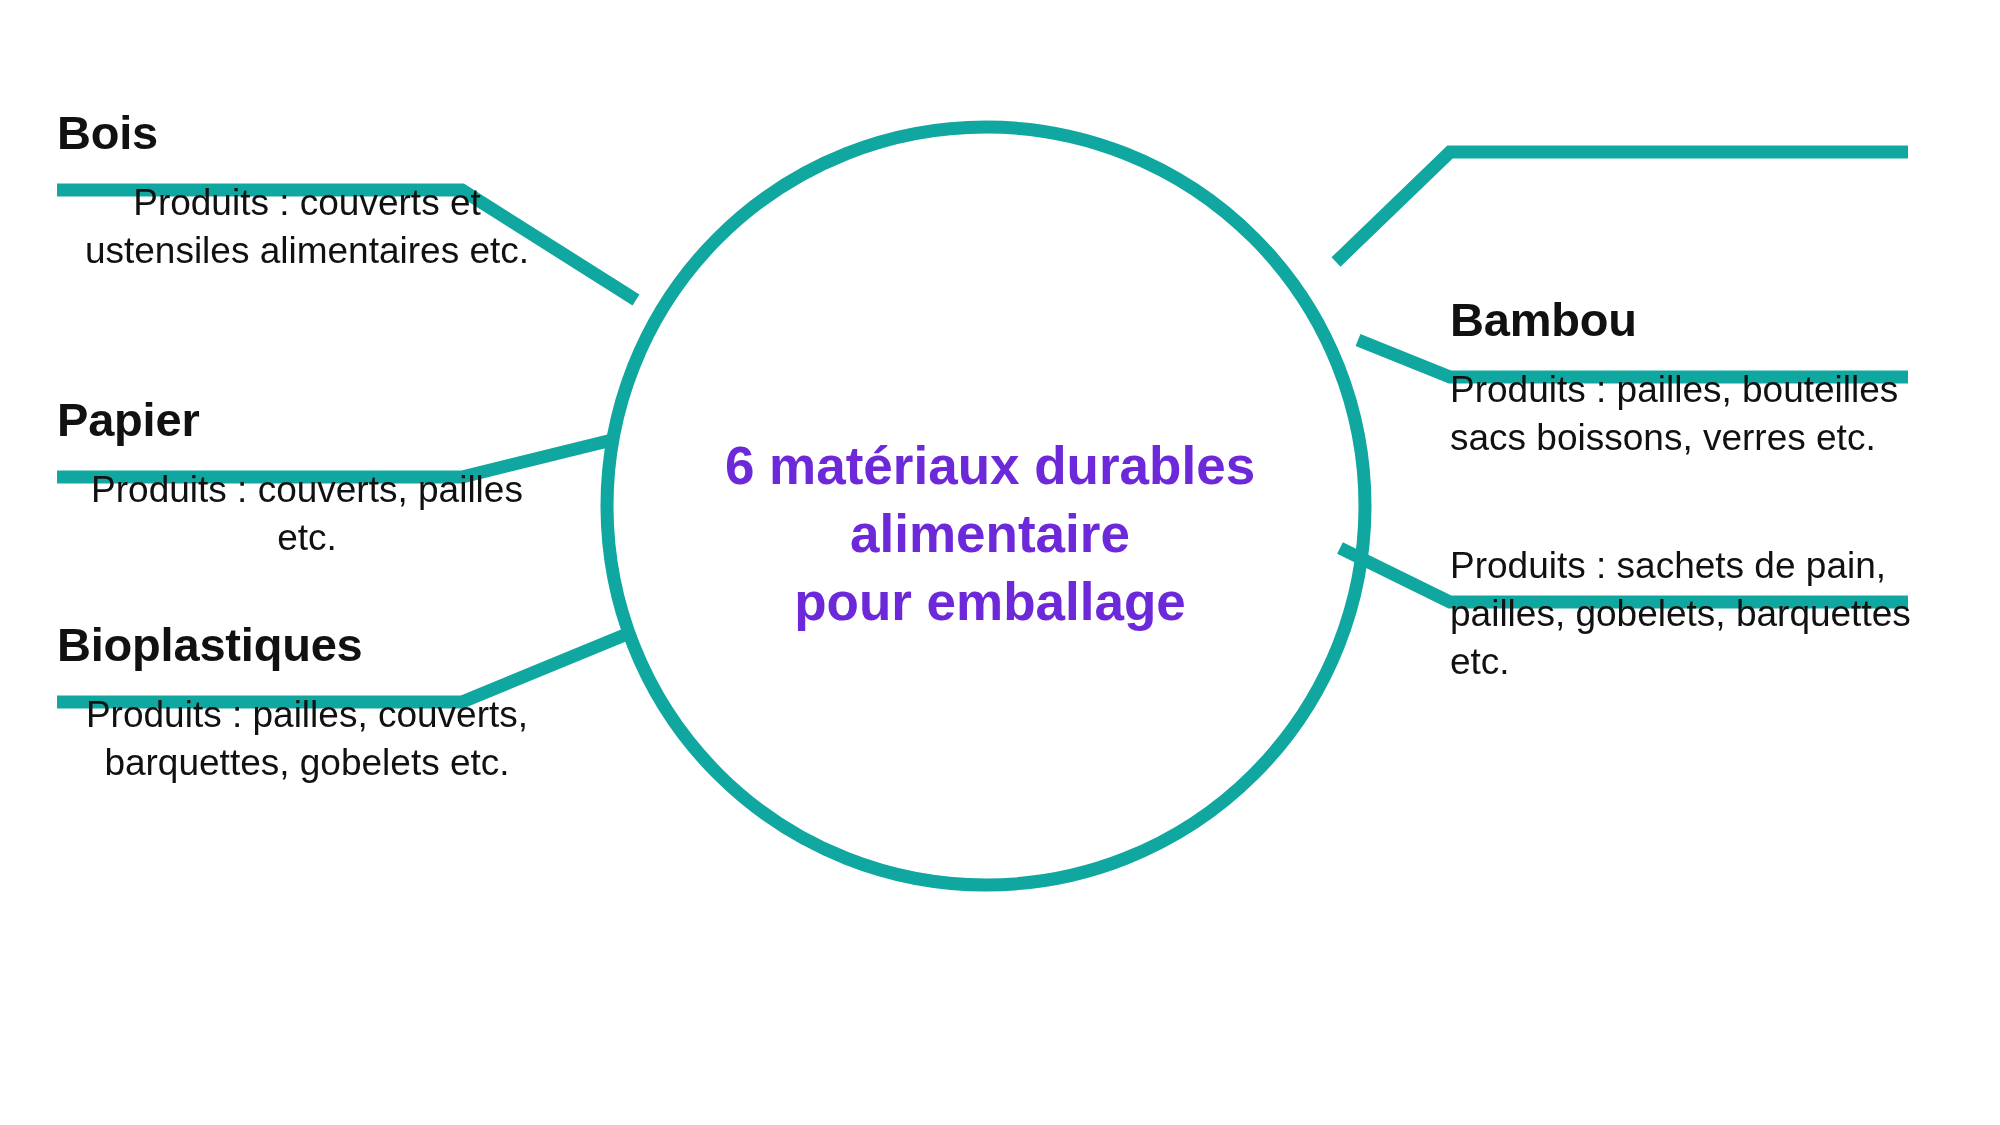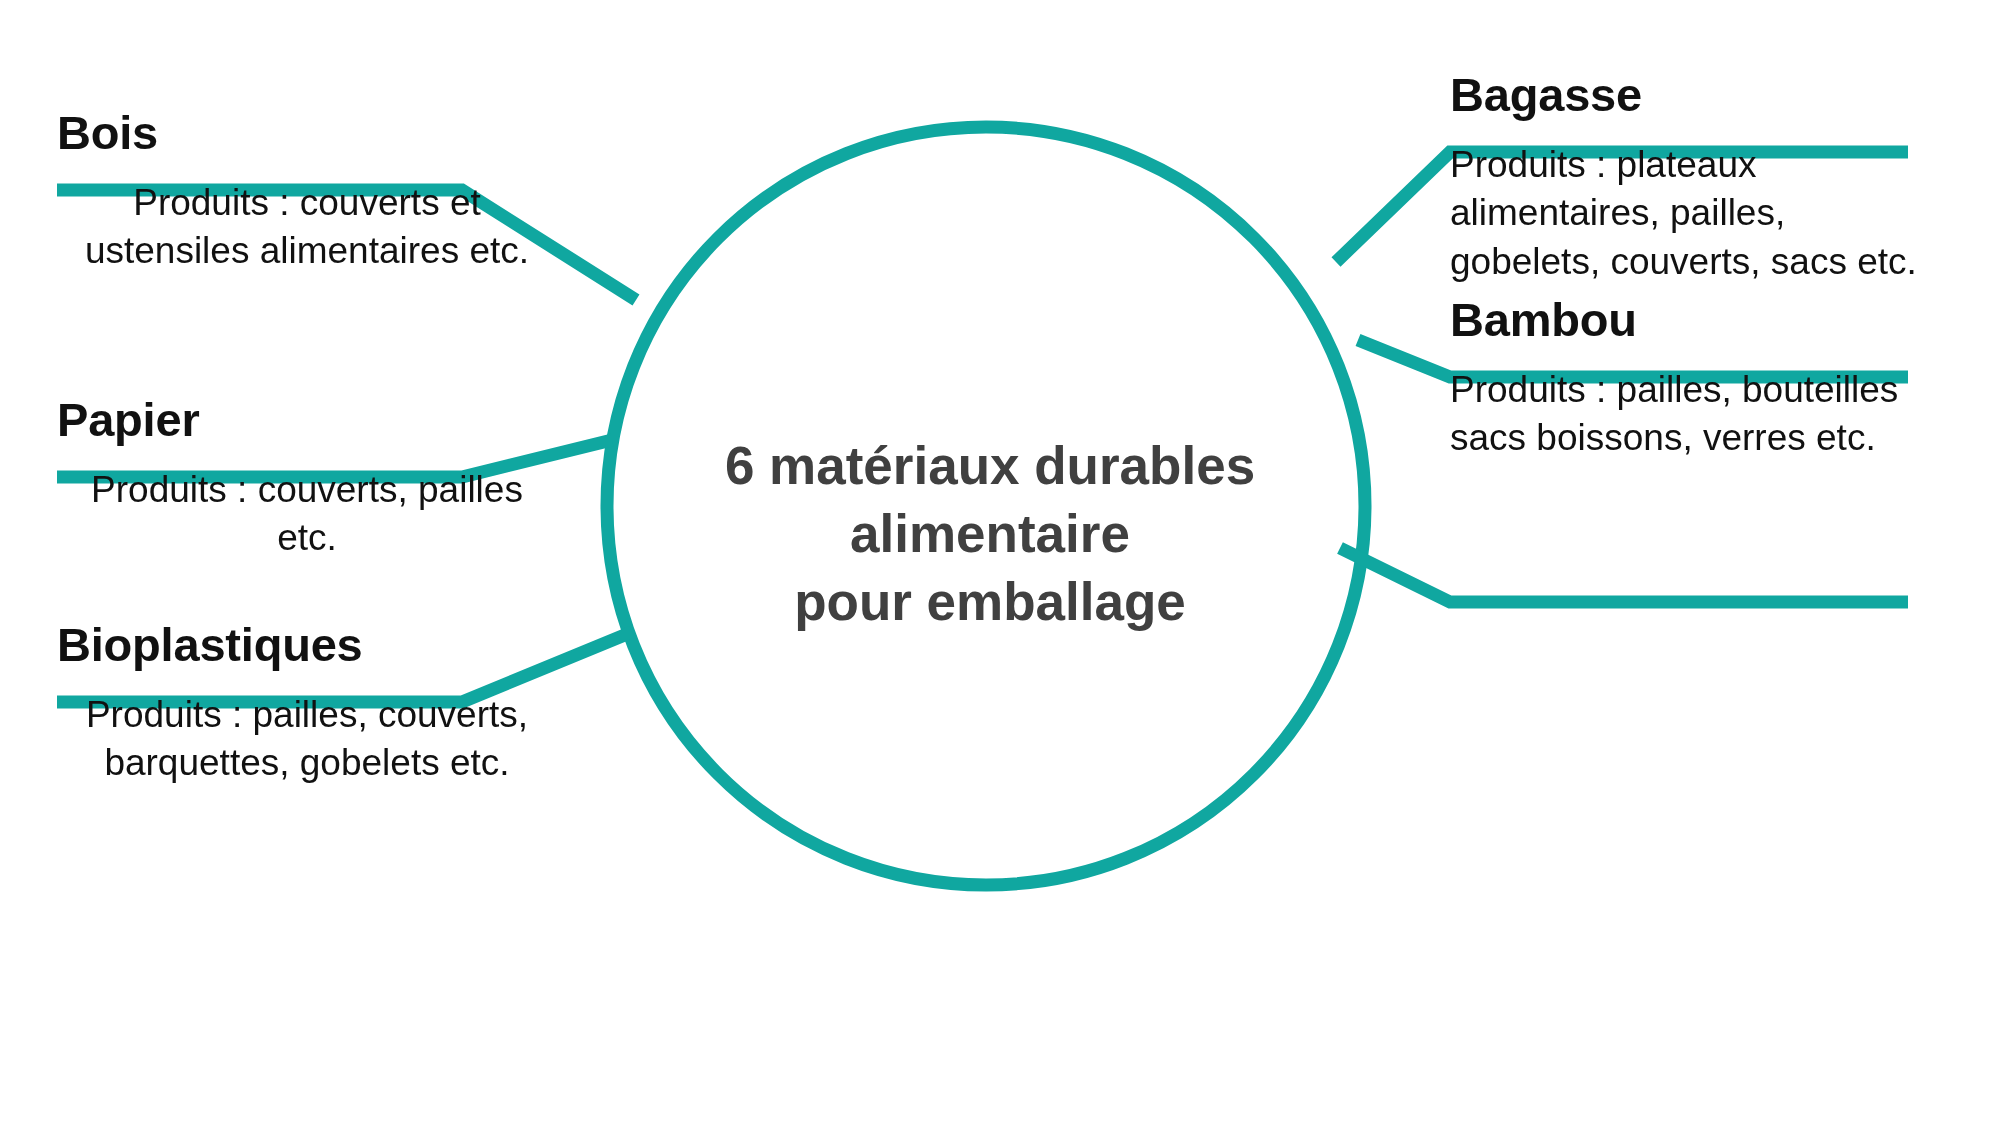--- a/index.html
+++ b/index.html
@@ -70,21 +70,21 @@
 
   #center-title {
     position: absolute;
     left: 660px;
     top: 432px;
     width: 660px;
     text-align: center;
     font-weight: bold;
     font-size: 53px;
     line-height: 1.28;
-    color: #404040;
+    color: #6d28d9;
   }
 </style>
 </head>
 <body>
 
 <div id="canvas">
 
   <svg id="diagram-svg" viewBox="0 0 2000 1125">
 
     <circle cx="986" cy="506" r="379" fill="none" stroke="#10a7a0" stroke-width="13"></circle>
@@ -116,26 +116,23 @@
   <div class="branch left" id="branch-bambou">
     <div class="branch-title">Papier</div>
     <div class="branch-desc desc-offset">Produits : couverts, pailles etc.</div>
   </div>
 
   <div class="branch left" id="branch-bioplast">
     <div class="branch-title">Bioplastiques</div>
     <div class="branch-desc desc-offset">Produits : pailles, couverts, barquettes, gobelets etc.</div>
   </div>
 
-  <div class="branch right" id="branch-bagasse">
-    <div class="branch-title">Bagasse</div>
-    <div class="branch-desc desc-offset">Produits : plateaux alimentaires, pailles, gobelets, couverts, sacs etc.</div>
-  </div>
 
   <div class="branch right" id="branch-verre">
     <div class="branch-title">Bambou</div>
     <div class="branch-desc desc-offset">Produits : pailles, bouteilles sacs boissons, verres etc.</div>
   </div>
 
   <div class="branch right" id="branch-papier">
+    <div class="branch-desc desc-offset">Produits : sachets de pain, pailles, gobelets, barquettes etc.</div>
   </div>
 
 </div>
 
 </body></html>

